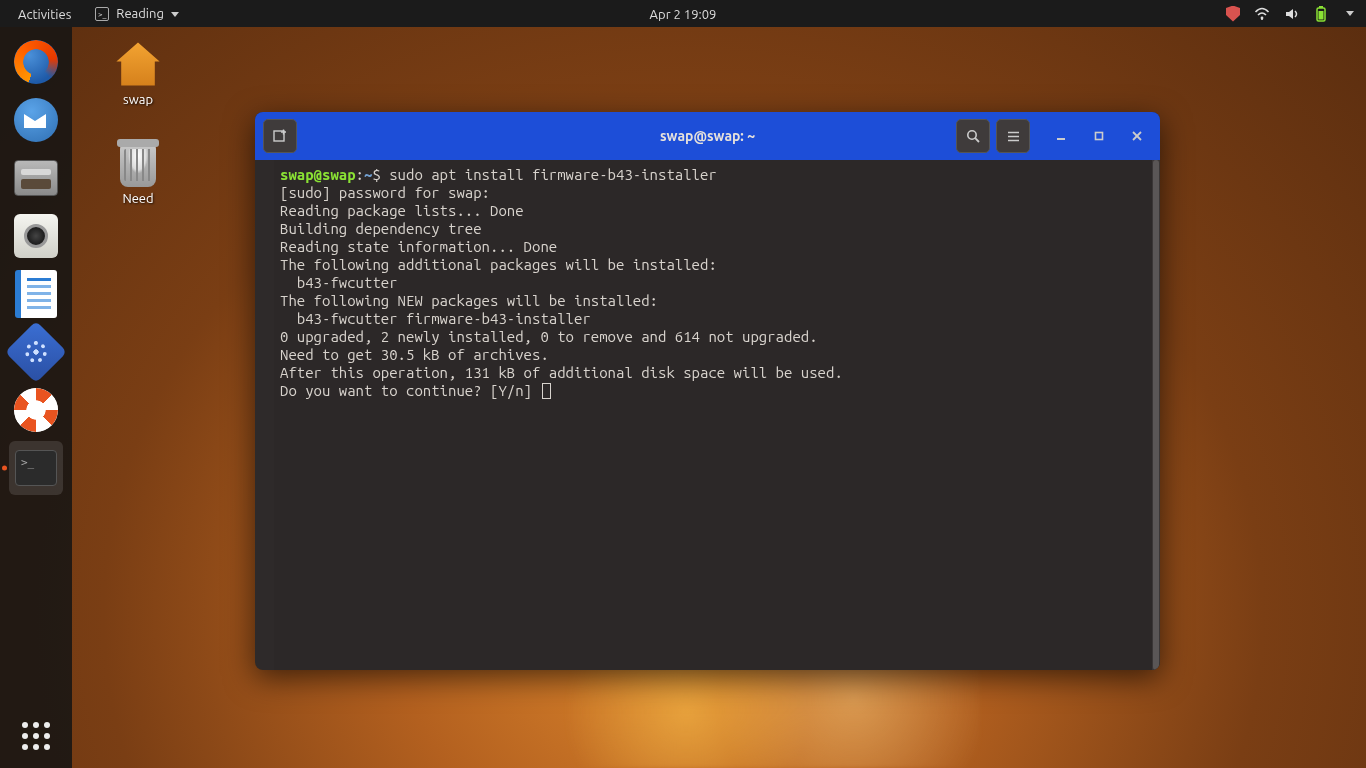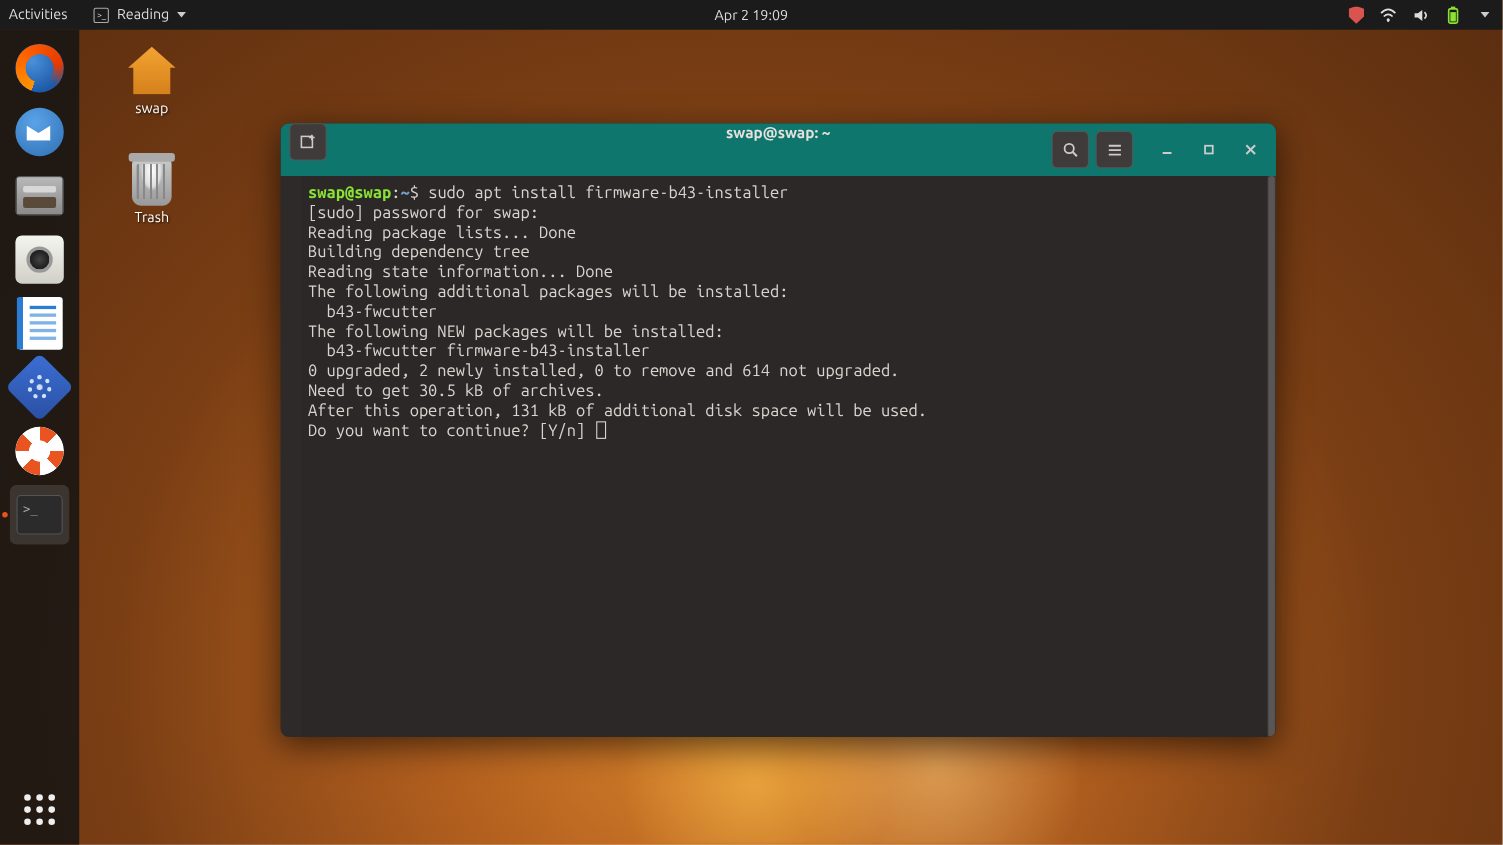--- a/index.html
+++ b/index.html
@@ -1,21 +1,21 @@
 <!DOCTYPE html>
 <html><head>
 <meta charset="utf-8">
 <style>
 * { margin:0; padding:0; box-sizing:border-box; }
 html,body { width:1366px; height:768px; overflow:hidden; font-family:"Ubuntu",sans-serif; }
 body { background:radial-gradient(ellipse at 50% 80%, #e08a2e 0%, #b3601f 30%, #7a3e14 60%, #5a2d0f 100%); position:relative; }
 
 
 .topbar { position:absolute; top:0; left:0; right:0; height:27px; background:#1b1b1b; color:#ddd; display:flex; align-items:center; font-size:13px; z-index:10; }
-.topbar .left { display:flex; align-items:center; gap:8px; }
+.topbar .left { display:flex; align-items:flex-end; gap:8px; padding-left:10px; }
 .topbar .center { position:absolute; left:50%; transform:translateX(-50%); }
 .topbar .right { margin-left:auto; display:flex; align-items:center; gap:14px; padding-right:12px; }
 .topbar .item { padding:4px 8px; cursor:pointer; }
 .topbar .termicon { width:14px; height:14px; border:1px solid #aaa; border-radius:2px; display:inline-flex; align-items:center; justify-content:center; font-size:8px; margin-right:4px; vertical-align:middle; }
 .tri-down { display:inline-block; width:0; height:0; border-left:4px solid transparent; border-right:4px solid transparent; border-top:5px solid #ccc; margin-left:4px; vertical-align:middle; }
 .shield { width:14px; height:16px; background:#d9534f; clip-path:polygon(50% 0,100% 15%,100% 60%,50% 100%,0 60%,0 15%); }
 .wifi-icon svg, .vol-icon svg, .bat-icon svg { display:block; }
 
 
 .dock { position:absolute; left:0; top:27px; bottom:0; width:72px; background:rgba(20,20,20,0.85); display:flex; flex-direction:column; align-items:center; padding-top:8px; gap:4px; z-index:5; }
@@ -55,21 +55,21 @@
 
 .desktop-icon { position:absolute; width:80px; text-align:center; color:#fff; font-size:13px; text-shadow:1px 1px 2px rgba(0,0,0,0.8); cursor:pointer; }
 .desktop-icon .iconimg { width:48px; height:48px; margin:0 auto 4px; }
 .home-folder { background:linear-gradient(#f4a533,#d47f1b); clip-path:polygon(50% 5%,95% 45%,85% 45%,85% 95%,15% 95%,15% 45%,5% 45%); border-radius:4px; }
 .trash-bin { width:36px; height:42px; margin:0 auto 4px; background:linear-gradient(#c8c8c8,#999); border-radius:4px 4px 8px 8px; position:relative; }
 .trash-bin::before { content:''; position:absolute; top:-6px; left:-3px; right:-3px; height:8px; background:#aaa; border-radius:3px; }
 .trash-bin::after { content:''; position:absolute; top:4px; left:4px; right:4px; bottom:6px; background:repeating-linear-gradient(90deg,#888 0 2px,transparent 2px 6px),radial-gradient(ellipse at 50% 20%,#fff 0%,#ddd 40%,transparent 50%); border-radius:2px; }
 
 
 .window { position:absolute; left:255px; top:112px; width:905px; height:558px; background:#2e2a2a; border-radius:8px; box-shadow:0 8px 30px rgba(0,0,0,0.6); overflow:hidden; z-index:8; }
-.titlebar { height:48px; background:#0f766e; display:flex; padding:0 8px; position:relative; }
+.titlebar { height:48px; background:#1d4ed8; display:flex; align-items:center; padding:0 8px; position:relative; }
 .titlebar .title { position:absolute; left:50%; transform:translateX(-50%); color:#e6e1dc; font-size:14px; font-weight:bold; }
 .tbtn { width:34px; height:34px; border-radius:5px; background:#3f3b3b; border:1px solid #555; display:flex; align-items:center; justify-content:center; color:#ccc; cursor:pointer; }
 .tbtn svg { display:block; }
 .tbtn.flat { background:transparent; border:none; width:30px; height:30px; border-radius:50%; }
 .titlebar .left-group { display:flex; gap:6px; }
 .titlebar .right-group { display:flex; gap:6px; margin-left:auto; align-items:center; }
 .winctrls { display:flex; gap:8px; margin-left:10px; }
 .terminal-body { position:absolute; top:48px; left:0; right:8px; bottom:0; background:#2c2828; padding:6px 6px; font-family:"Ubuntu Mono","DejaVu Sans Mono",monospace; font-size:15px; line-height:18px; color:#d8d3cd; white-space:pre; overflow:hidden;margin-left:19px; }
 .scrollbar { position:absolute; top:48px; right:0; bottom:0; width:8px; background:#3a3636; }
 .scrollbar .thumb { position:absolute; top:0; left:1px; right:1px; height:100%; background:#5a5656; border-radius:3px; }
@@ -166,21 +166,21 @@
       <span></span>
   </div>
 </div>
 
 <div class="desktop-icon" style="left:98px; top:40px;">
   <div class="iconimg home-folder"></div>
   <div>swap</div>
 </div>
 <div class="desktop-icon" style="left:98px; top:145px;">
   <div class="trash-bin"></div>
-  <div>Trash</div>
+  <div>Need</div>
 </div>
 
 <div class="wallart"></div>
 
 <div class="window">
   <div class="titlebar">
     <div class="left-group">
       <div class="tbtn">
         <svg width="16" height="16" viewBox="0 0 16 16">
             <rect x="2" y="3" width="10" height="10" fill="none" stroke="#ccc" stroke-width="1.4"></rect>

